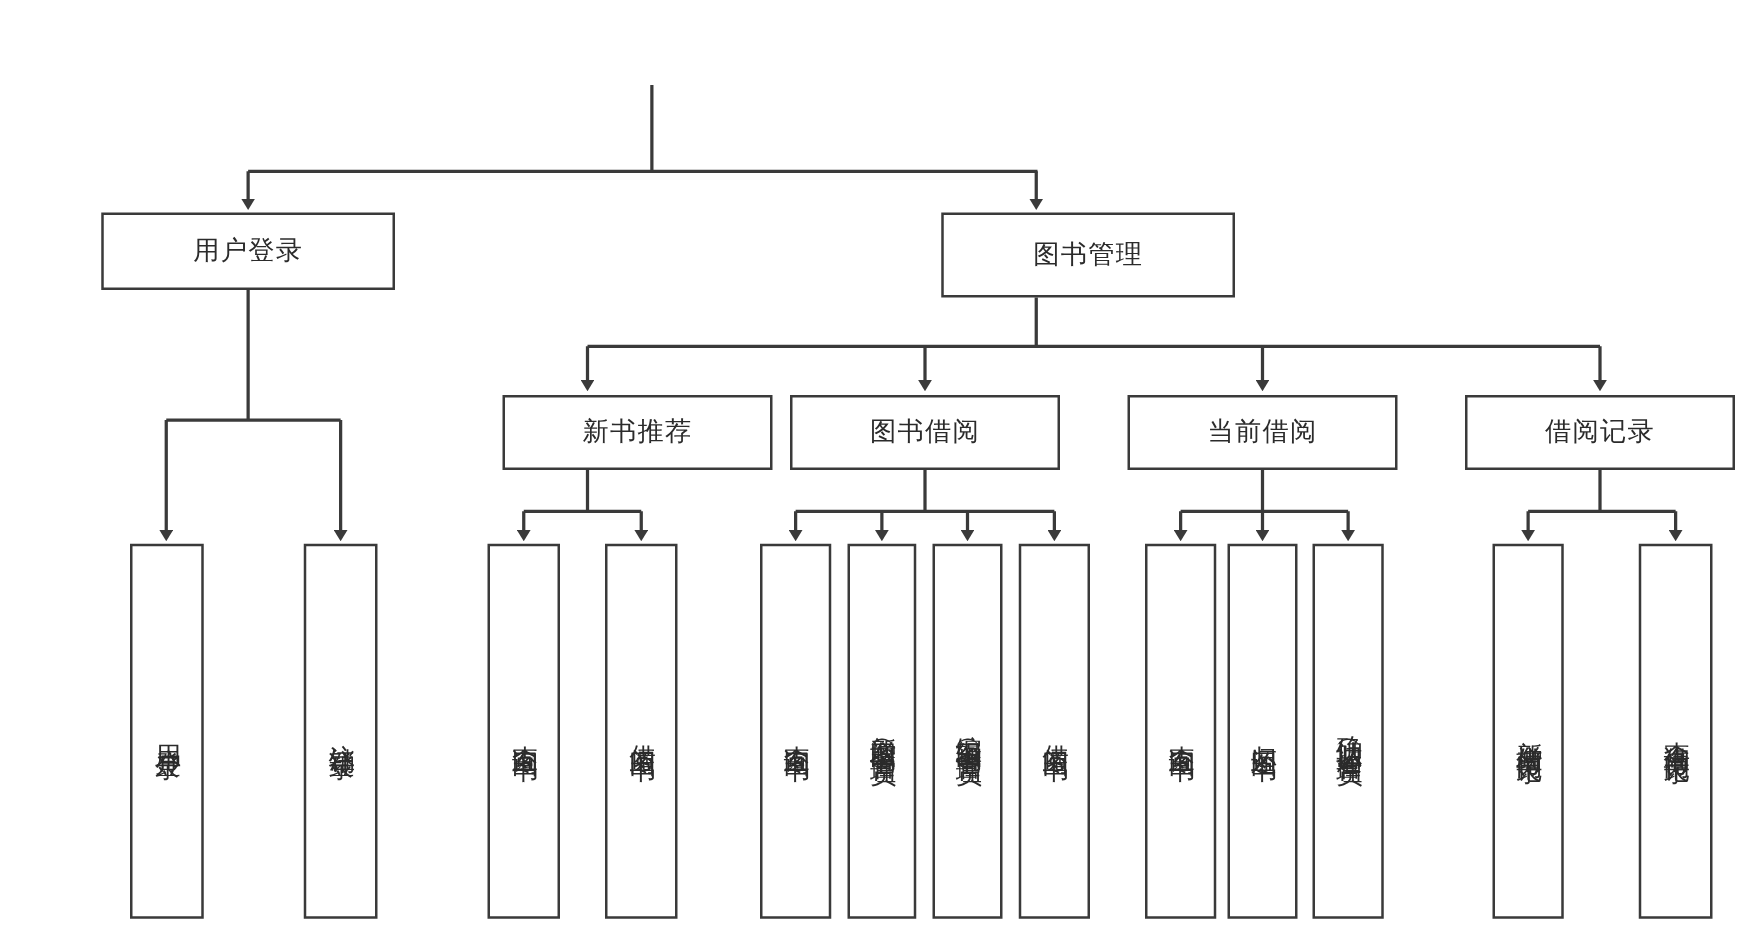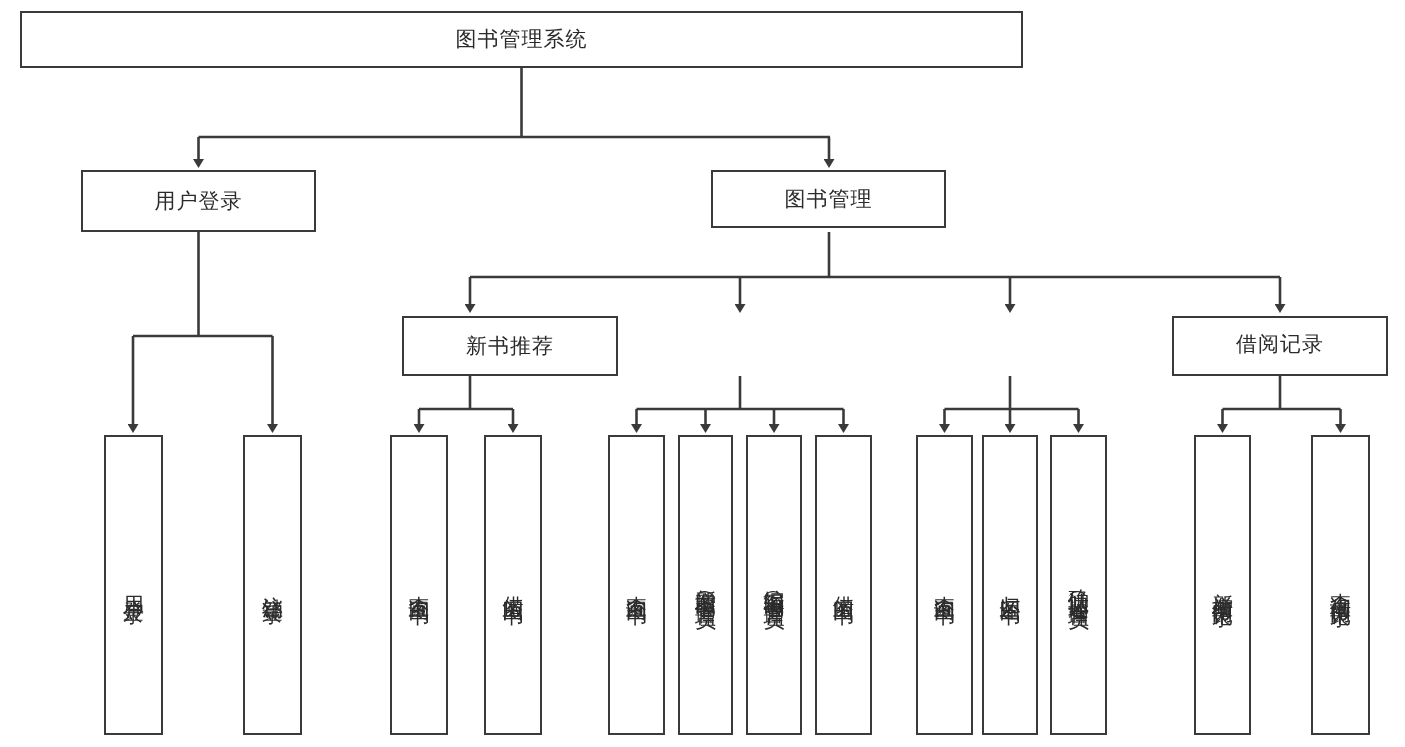--- a/index.html
+++ b/index.html
@@ -113,35 +113,38 @@
       <path d="M1010,409 L1010,425" marker-end="url(#arrow)"></path>
       <path d="M1078.5,409 L1078.5,425" marker-end="url(#arrow)"></path>
 
       <path d="M1280,376 L1280,409"></path>
       <path d="M1222.5,409 L1340.5,409"></path>
       <path d="M1222.5,409 L1222.5,425" marker-end="url(#arrow)"></path>
       <path d="M1340.5,409 L1340.5,425" marker-end="url(#arrow)"></path>
     </g>
   </svg>
 
-  <div class="node horiz root" style="left:20px;top:11px;width:1003px;height:57px;">
-    <span class="label">图书管理系统</span>
-  </div>
 
   <div class="node horiz" style="left:81px;top:170px;width:235px;height:62px;">
     <span class="label">用户登录</span>
   </div>
-  <div class="node horiz" style="left:711px;top:170px;width:235px;height:58px;">
+  <div class="node horiz" style="left:753px;top:170px;width:235px;height:68px;">
     <span class="label">图书管理</span>
   </div>
 
   <div class="node horiz" style="left:362px;top:316px;width:216px;height:60px;margin-left:40px;">
     <span class="label">新书推荐</span>
   </div>
-  <div class="node horiz" style="left:1172px;top:316px;width:216px;height:60px;font-family:Liberation Mono, monospace;">
+  <div class="node horiz" style="left:632px;top:316px;width:216px;height:60px;">
+    <span class="label">图书借阅</span>
+  </div>
+  <div class="node horiz" style="left:902px;top:316px;width:216px;height:60px;">
+    <span class="label">当前借阅</span>
+  </div>
+  <div class="node horiz" style="left:1172px;top:316px;width:216px;height:60px;">
     <span class="label">借阅记录</span>
   </div>
 
   <div class="node vert" style="left:104px;top:435px;width:59px;height:300px;">
     <span class="label">用户登录</span>
   </div>
   <div class="node vert" style="left:243px;top:435px;width:59px;height:300px;">
     <span class="label">注销登录</span>
   </div>
 

